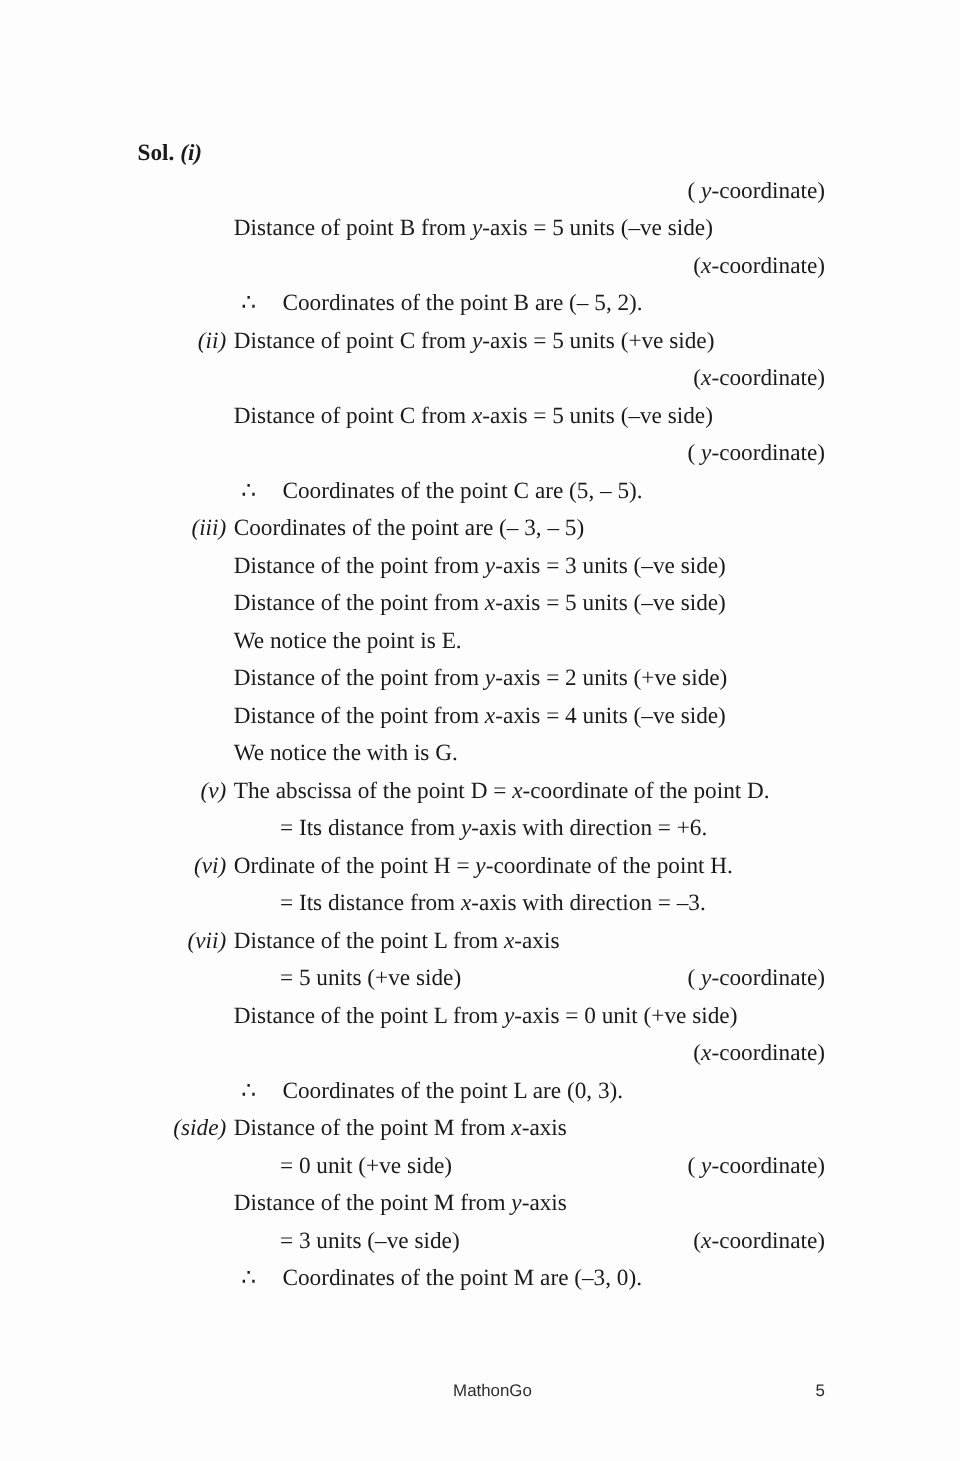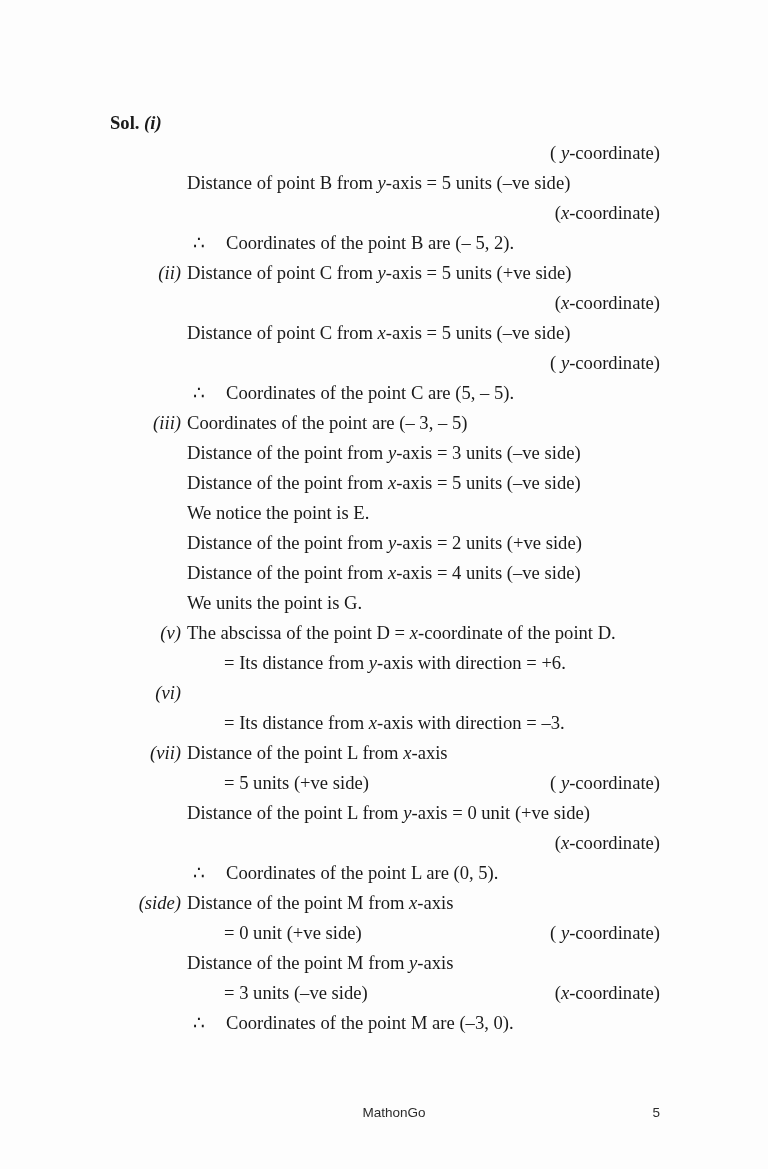--- a/index.html
+++ b/index.html
@@ -211,32 +211,33 @@
       <div class="ln">
         <div class="gutter">&nbsp;</div>
         <div class="txt"><span>Distance of the point from <i>y</i>-axis = 2 units (+ve side)</span></div>
       </div>
       <div class="ln">
         <div class="gutter">&nbsp;</div>
         <div class="txt"><span>Distance of the point from <i>x</i>-axis = 4 units (–ve side)</span></div>
       </div>
       <div class="ln">
         <div class="gutter">&nbsp;</div>
-        <div class="txt"><span>We units the point is G.</span></div>
+        <div class="txt"><span>We notice the with is G.</span></div>
       </div>
       <div class="ln wrap">
         <div class="gutter"><span class="rn">(v)</span></div>
         <div class="txt"><span>The abscissa of the point D = <i>x</i>-coordinate of the point D.</span></div>
       </div>
       <div class="ln">
         <div class="gutter">&nbsp;</div>
         <div class="txt"><span class="indent1">= Its distance from <i>y</i>-axis with direction = +6.</span></div>
       </div>
       <div class="ln">
         <div class="gutter"><span class="rn">(vi)</span></div>
+        <div class="txt"><span>Ordinate of the point H = <i>y</i>-coordinate of the point H.</span></div>
       </div>
       <div class="ln">
         <div class="gutter">&nbsp;</div>
         <div class="txt"><span class="indent1">= Its distance from <i>x</i>-axis with direction = –3.</span></div>
       </div>
       <div class="ln">
         <div class="gutter"><span class="rn">(vii)</span></div>
         <div class="txt"><span>Distance of the point L from <i>x</i>-axis</span></div>
       </div>
       <div class="ln hasnote">
@@ -249,21 +250,21 @@
       <div class="ln">
         <div class="gutter">&nbsp;</div>
         <div class="txt"><span>Distance of the point L from <i>y</i>-axis = 0 unit (+ve side)</span></div>
       </div>
       <div class="ln noteonly tight">
         <div class="gutter">&nbsp;</div>
         <div class="txt"><span class="note">(<i>x</i>-coordinate)</span></div>
       </div>
       <div class="ln therefore">
         <div class="gutter">&nbsp;</div>
-        <div class="txt"><span class="sym">∴</span><span>Coordinates of the point L are (0, 5).</span></div>
+        <div class="txt"><span class="sym">∴</span><span>Coordinates of the point L are (0, 3).</span></div>
       </div>
       <div class="ln">
         <div class="gutter"><span class="rn">(side)</span></div>
         <div class="txt"><span>Distance of the point M from <i>x</i>-axis</span></div>
       </div>
       <div class="ln hasnote">
         <div class="gutter">&nbsp;</div>
         <div class="txt">
           <span class="main indent1">= 0 unit (+ve side)</span>
           <span class="note">( <i>y</i>-coordinate)</span>

